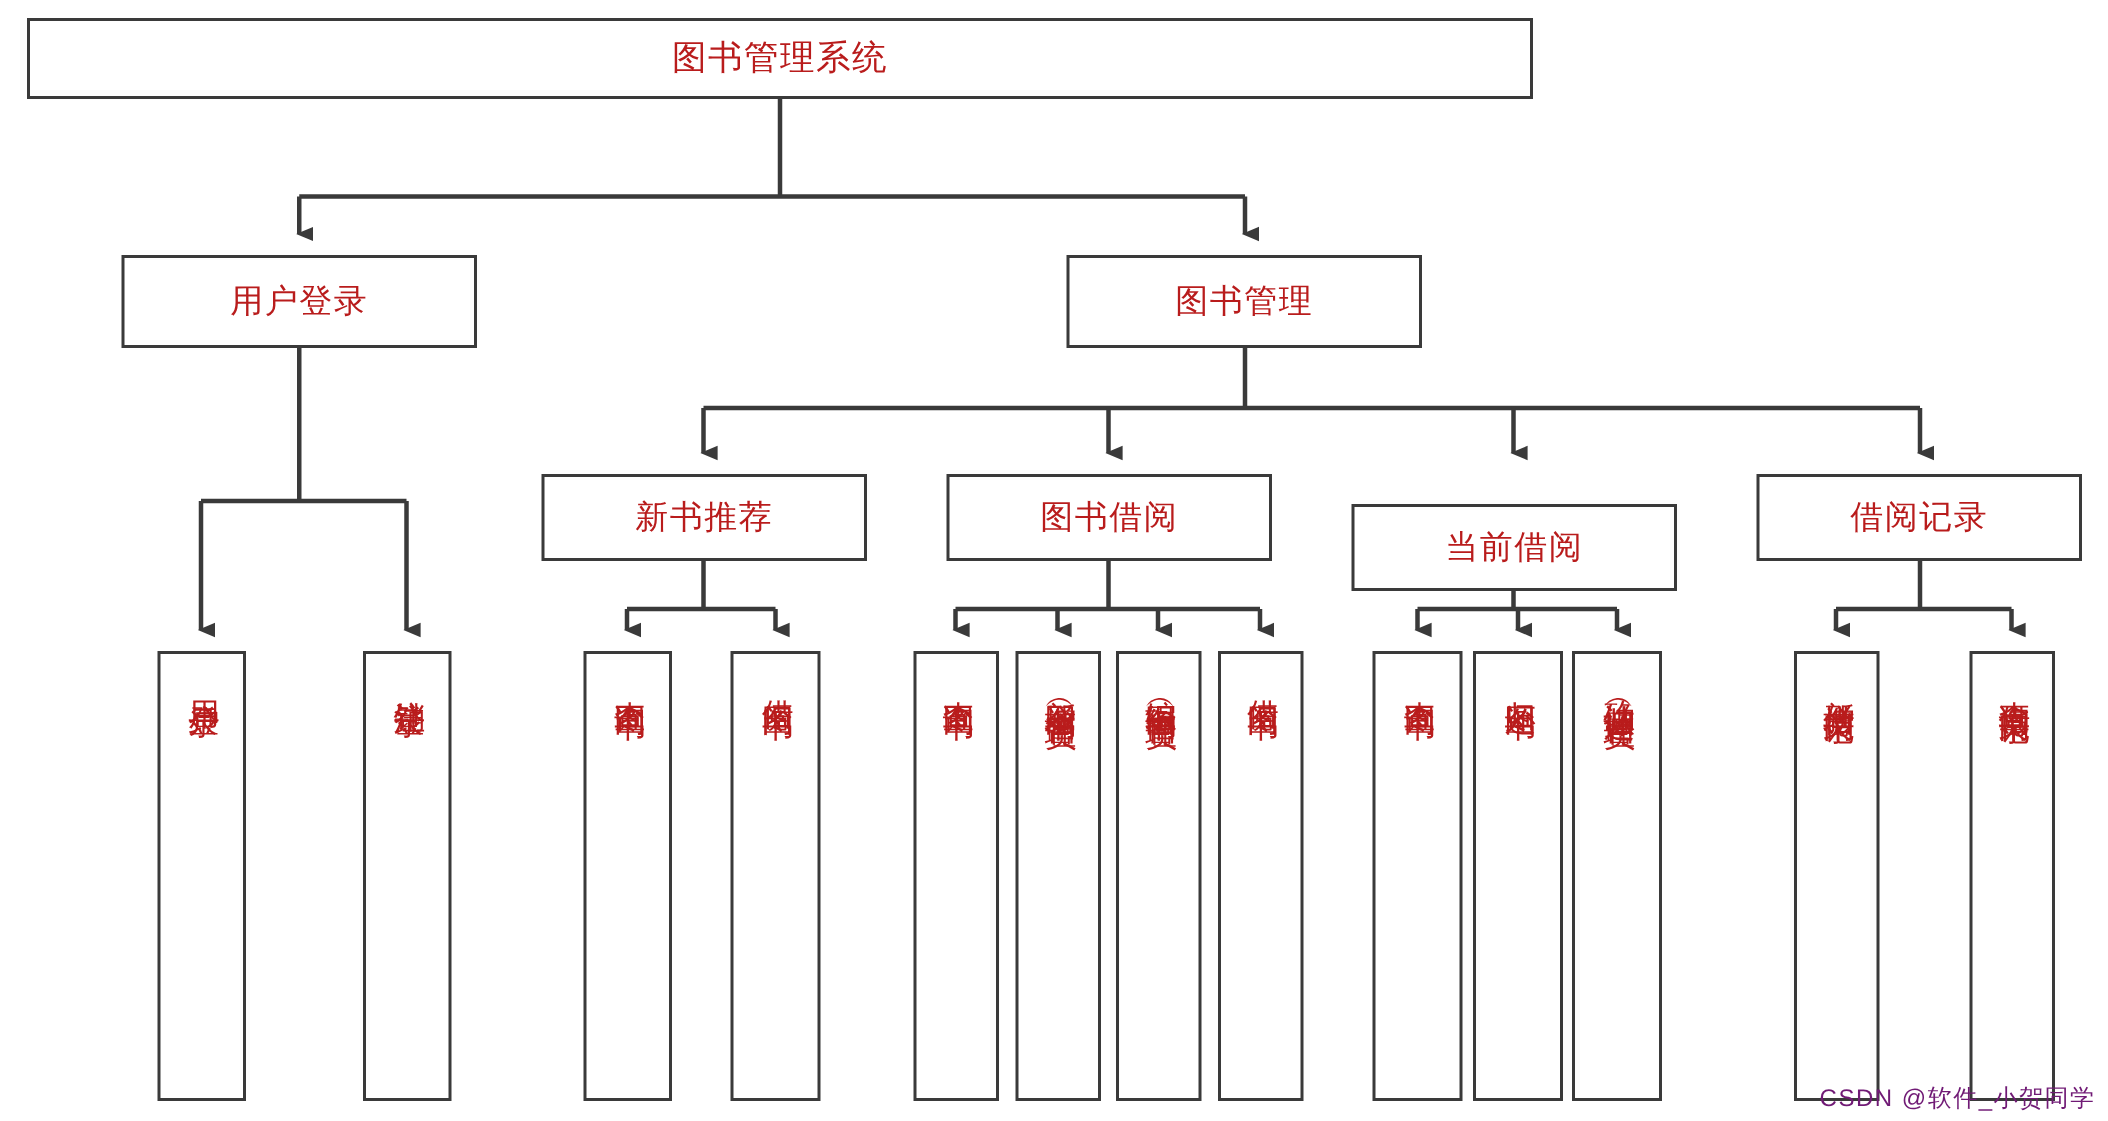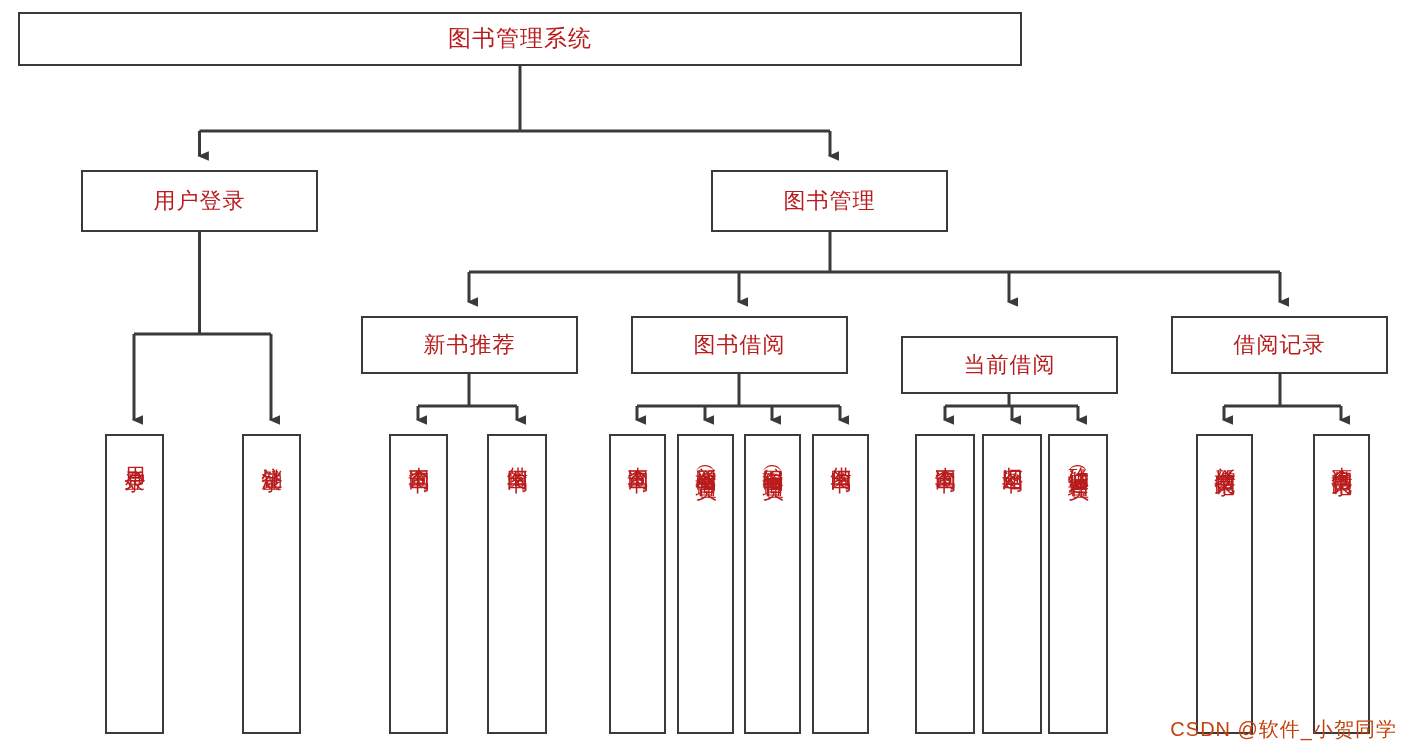--- a/index.html
+++ b/index.html
@@ -8,21 +8,21 @@
   #stage{position:relative;width:1405px;height:747px;background:#fff;}
   #wires{position:absolute;left:0;top:0;width:1405px;height:747px;}
   .node{position:absolute;box-sizing:border-box;background:#ffffff;
         border:2.5px solid #3a3a3a;display:flex;align-items:center;
         justify-content:center;color:#b91c1c;}
   .node.h{font-size:22px;line-height:1.1;letter-spacing:1px;}
   .node.root{font-size:23px;}
   .node.leaf{writing-mode:vertical-rl;text-orientation:upright;
              font-size:21px;line-height:1.28;letter-spacing:2px;
              padding-top:14px;justify-content:flex-start;align-items:center;}
-  .wm{position:absolute;right:8px;bottom:4px;font-size:20px;color:#c2410c;
+  .wm{position:absolute;right:8px;bottom:4px;font-size:16px;color:#701a75;
       letter-spacing:1px;white-space:nowrap;}
 </style>
 </head>
 <body>
 
 <div id="stage">
 
   <svg id="wires" viewBox="0 0 1405 747" xmlns="http://www.w3.org/2000/svg">
     <defs>
       <marker id="ah" markerWidth="12" markerHeight="12" refX="5.2" refY="9.4" orient="auto" markerUnits="userSpaceOnUse">

